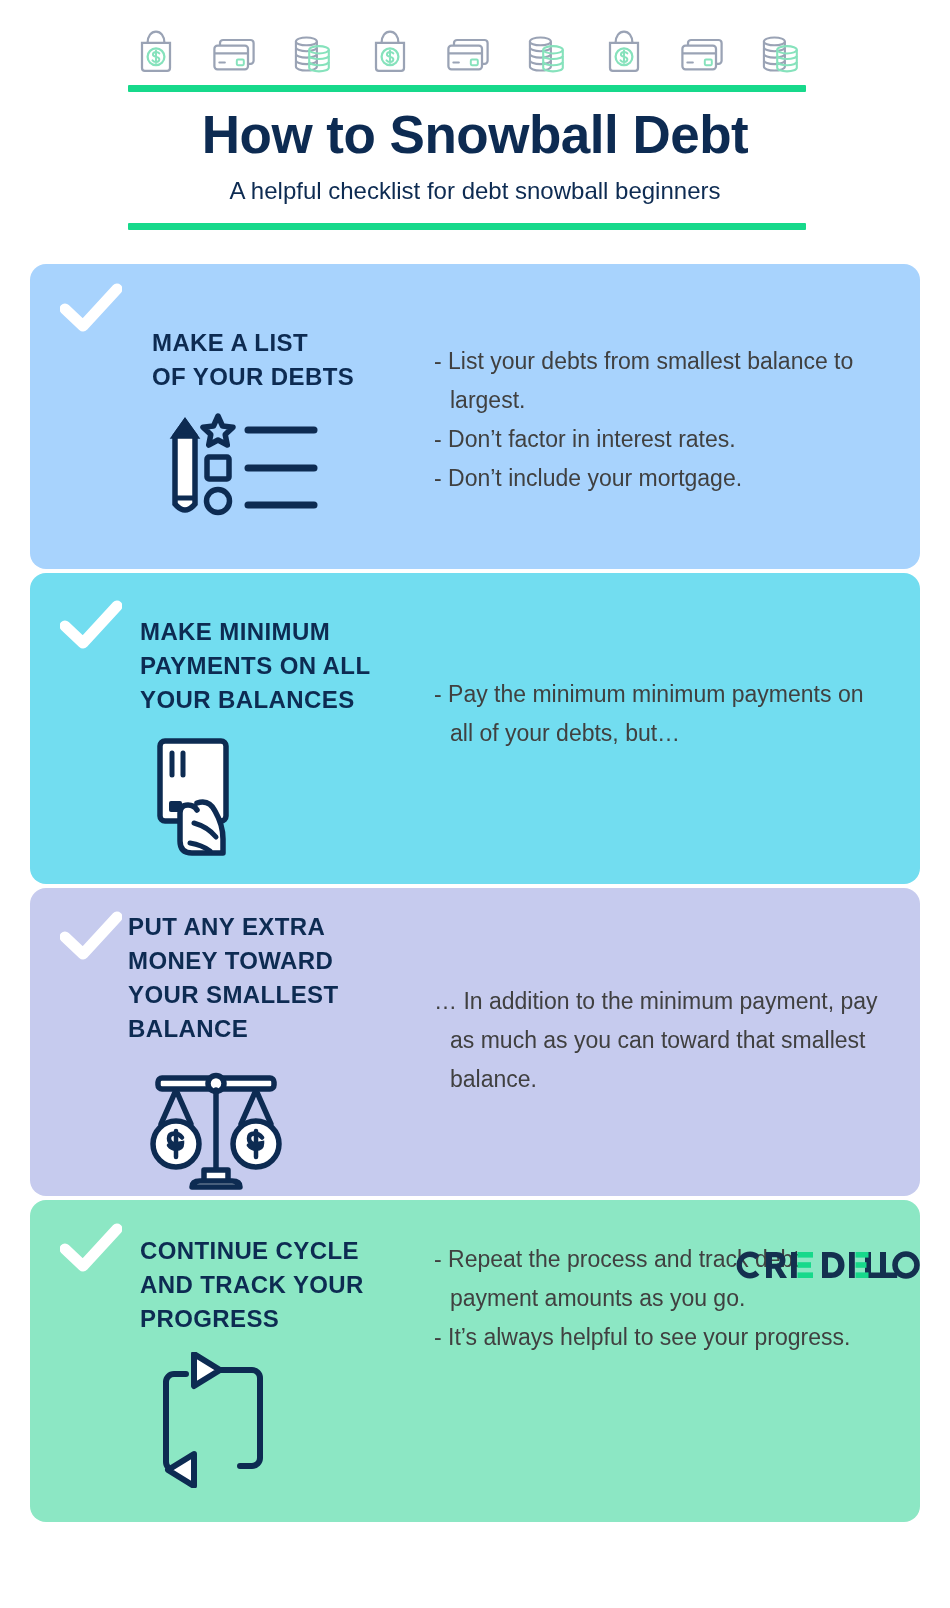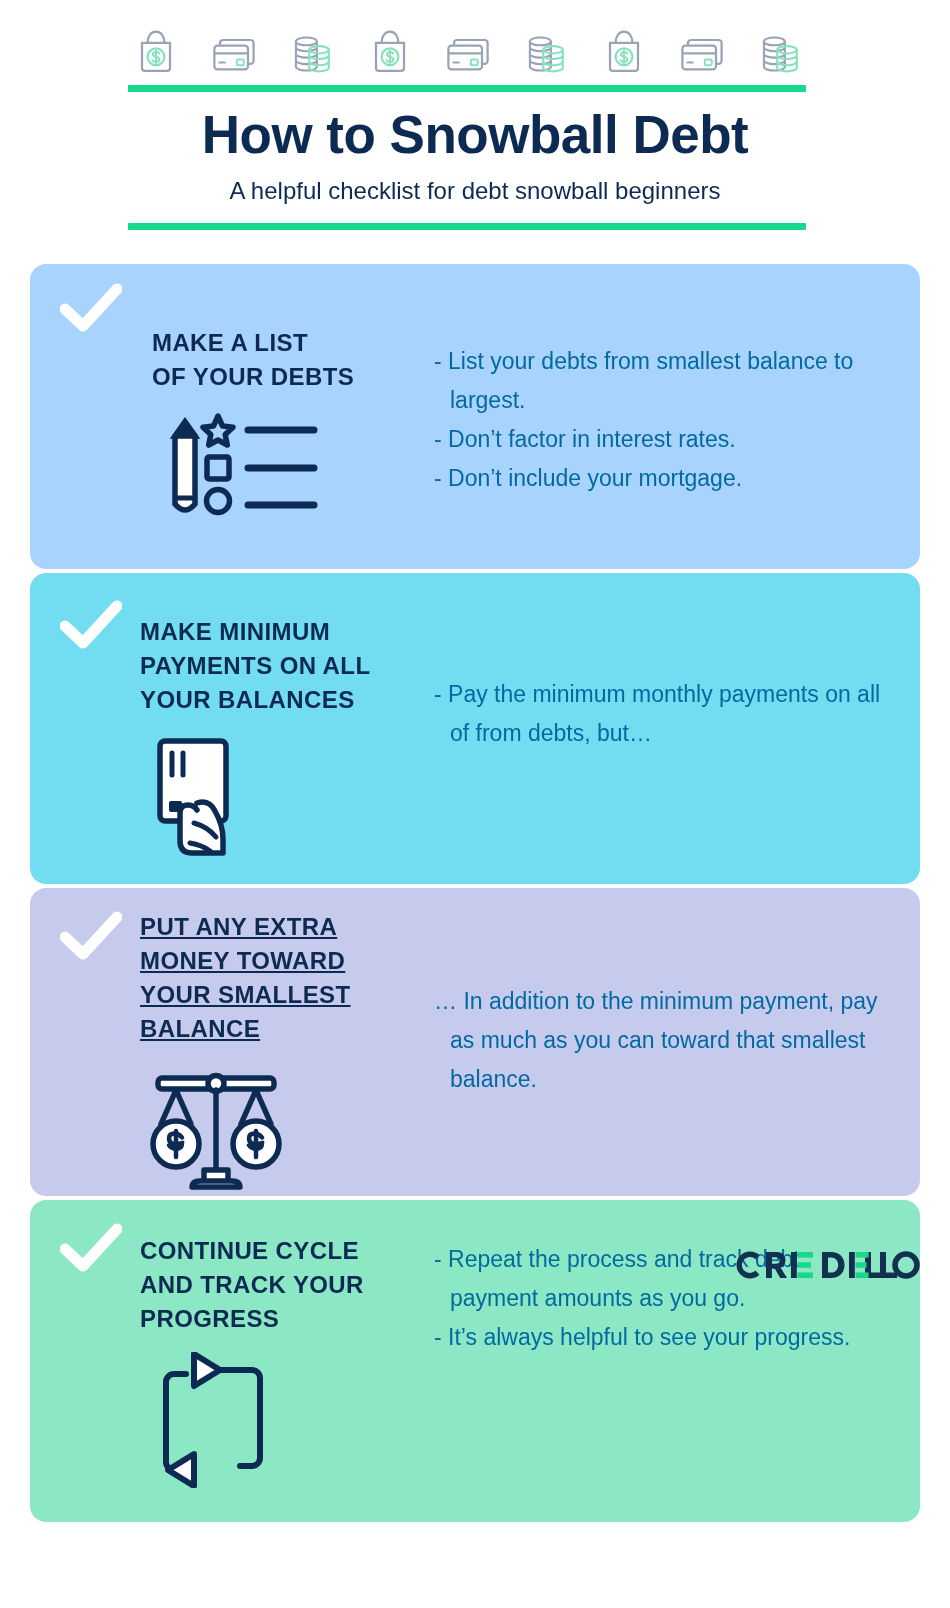--- a/index.html
+++ b/index.html
@@ -60,33 +60,33 @@
 
   .heading {
     position:absolute;
     font-size:24px; line-height:34px; font-weight:bold;
     letter-spacing:0.4px;
     color:#0D2B52;
     text-transform:uppercase;
   }
   .c1 .heading { left:122px; top:62px;  width:300px; }
   .c2 .heading { left:110px; top:42px;  width:300px; }
-  .c3 .heading { left:110px; top:22px;  width:300px;text-decoration:underline; }
+  .c3 .heading { left:98px; top:22px;  width:300px; }
   .c4 .heading { left:110px; top:34px;  width:300px; }
 
   .art { position:absolute; }
   .c1 .art { left:132px; top:148px; width:160px; height:110px; }
   .c2 .art { left:122px; top:158px; width:130px; height:130px; }
   .c3 .art { left:118px; top:178px; width:136px; height:126px; }
   .c4 .art { left:118px; top:152px; width:136px; height:136px; }
 
   .body-text {
     position:absolute; left:404px;
     font-size:23px; line-height:39px; font-weight:500;
-    color:#0369a1;
+    color:#404040;
     width:455px;
   }
   .c1 .body-text { top:78px; }
   .c2 .body-text { top:102px; }
   .c3 .body-text { top:94px; }
   .c4 .body-text { top:40px; }
 
   .bullet { display:block; text-indent:-16px; padding-left:16px; }
 
   
@@ -242,21 +242,21 @@
       <g stroke="#0D2B52" fill="none" stroke-width="5" stroke-linecap="round">
         <path d="M20 22 V44"></path>
         <path d="M31 22 V44"></path>
       </g>
       <rect x="17" y="70" width="13" height="11" rx="2" fill="#0D2B52"></rect>
       <path d="M45 72 q12 -4 18 8 q8 14 8 28 v14 H40 q-12 0 -12 -12 V82 q0 -8 8 -8 q6 0 9 5" fill="#fff" stroke="#0D2B52" stroke-width="5.5" stroke-linejoin="round" stroke-linecap="round"></path>
       <path d="M42 92 q14 4 22 14" fill="none" stroke="#0D2B52" stroke-width="5" stroke-linecap="round"></path>
       <path d="M38 112 q12 2 20 8" fill="none" stroke="#0D2B52" stroke-width="5" stroke-linecap="round"></path>
     </svg>
     <div class="body-text">
-      <span class="bullet">- Pay the minimum monthly payments on all of from debts, but…</span>
+      <span class="bullet">- Pay the minimum minimum payments on all of your debts, but…</span>
     </div>
   </div>
 
   <div class="card card-3 c3">
     <svg class="check" viewBox="0 0 62 52">
       <path d="M5 27 L23 44 L57 7" fill="none" stroke="#ffffff" stroke-width="11" stroke-linecap="round" stroke-linejoin="round"></path>
     </svg>
     <div class="heading">PUT ANY EXTRA<br>MONEY TOWARD<br>YOUR SMALLEST<br>BALANCE</div>
     <svg class="art" viewBox="0 0 136 126">
       <g stroke="#0D2B52" fill="none" stroke-width="5.5" stroke-linecap="round" stroke-linejoin="round">

